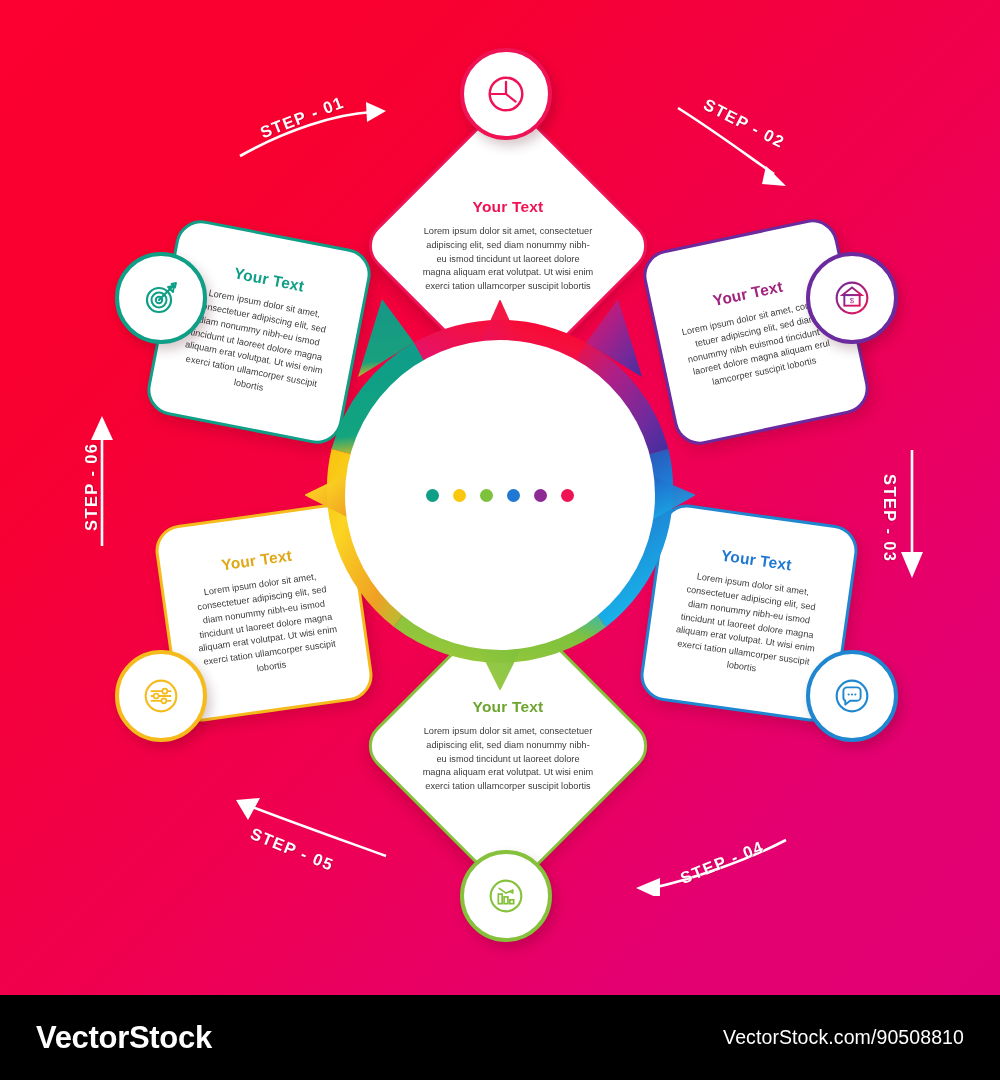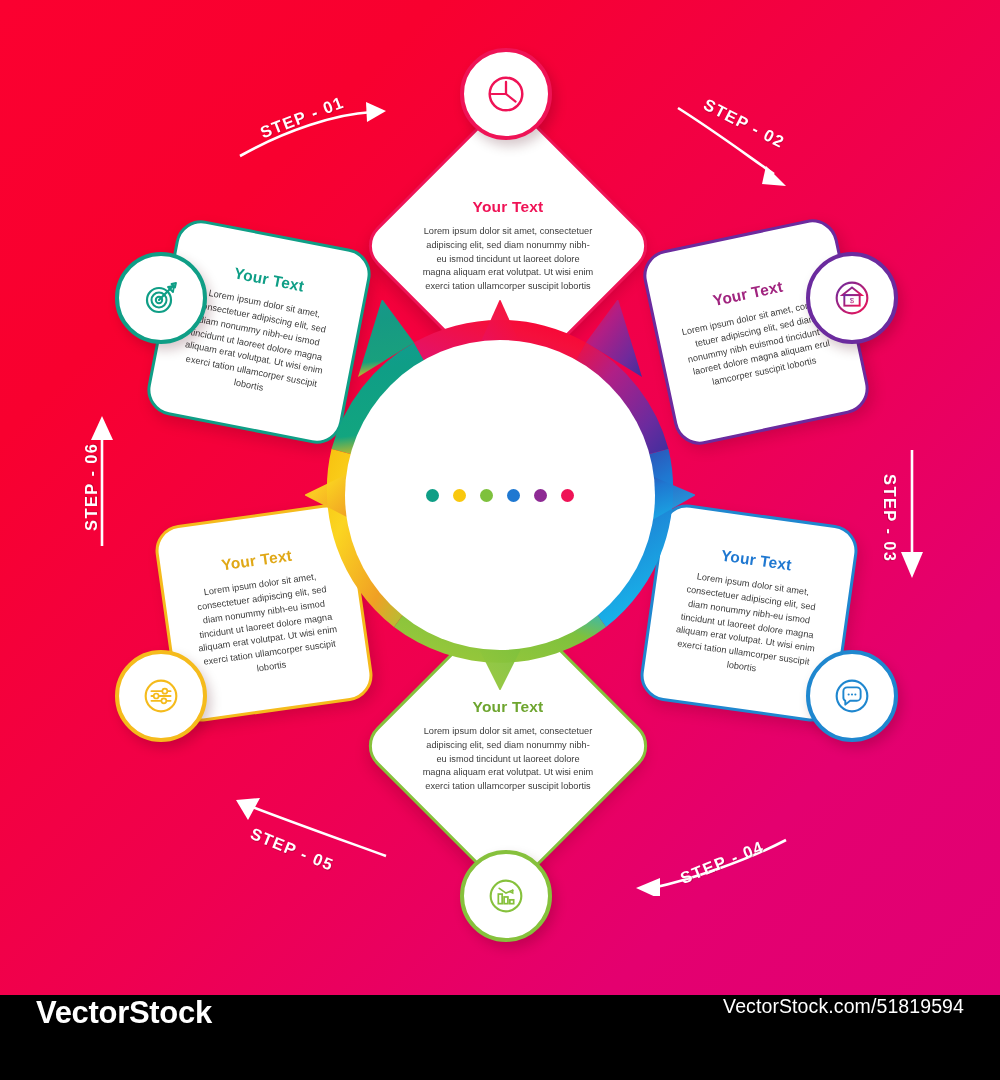--- a/index.html
+++ b/index.html
@@ -140,21 +140,21 @@
 
   
   #footer {
     position: absolute;
     left: 0;
     top: 995px;
     width: 1000px;
     height: 85px;
     background: #000000;
     display: flex;
-    align-items: flex-start;
+    align-items: center;
     justify-content: space-between;
     box-sizing: border-box;
     padding: 0 36px;
   }
   #brand { color: #fff; font-size: 31px; font-weight: bold; letter-spacing: -.3px; }
   #sourceurl { color: #fff; font-size: 19.5px; letter-spacing: .1px; }
 </style>
 </head>
 <body>
 
@@ -382,15 +382,15 @@
     <svg class="arrow-svg" style="left:84px; top:414px;" width="40" height="136">
       <path d="M18 132 L18 22" fill="none" stroke="#fff" stroke-width="2.6"></path>
       <path d="M7 26 L18 2 L29 26 Z" fill="#fff"></path>
     </svg>
     <div class="step" style="left:82px; top:531px; transform:rotate(-90deg); transform-origin:left top;">STEP - 06</div>
 
   </div>
 
   <div id="footer">
     <span id="brand">VectorStock</span>
-    <span id="sourceurl">VectorStock.com/51819594</span>
+    <span id="sourceurl">VectorStock.com/90508810</span>
   </div>
 </div>
 
 </body></html>

